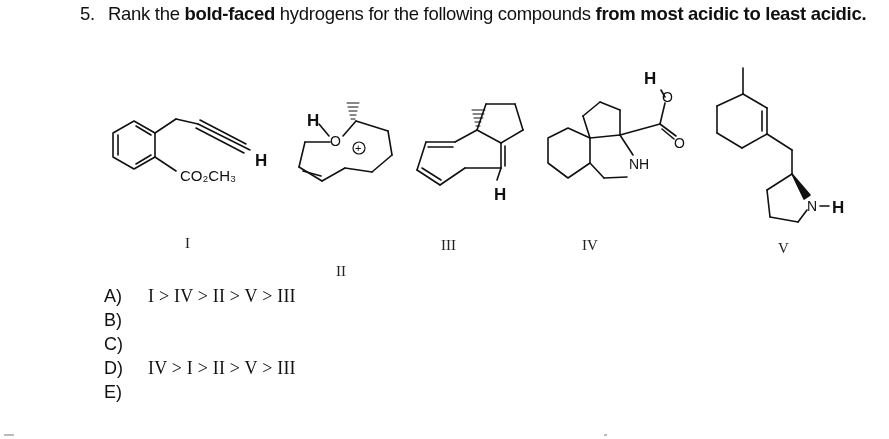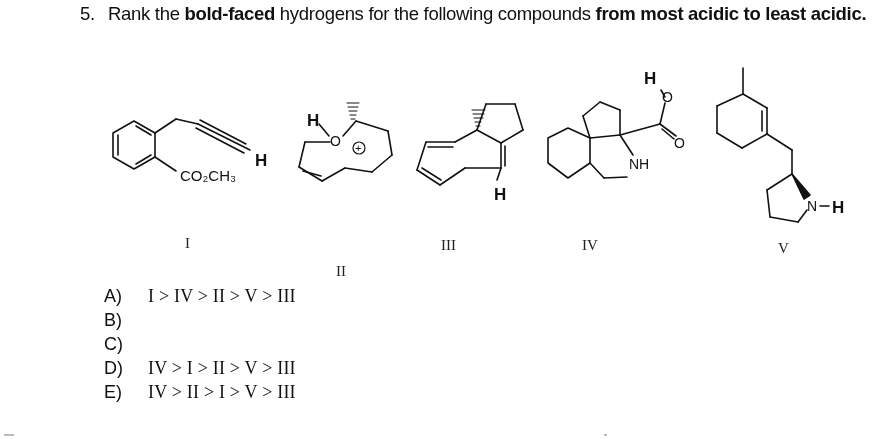--- a/index.html
+++ b/index.html
@@ -154,18 +154,17 @@
   </div>
   <div class="choice">
     <span class="letter">C)</span>
   </div>
   <div class="choice">
     <span class="letter">D)</span>
     <span class="order">IV &gt; I &gt; II &gt; V &gt; III</span>
   </div>
   <div class="choice">
     <span class="letter">E)</span>
-    <span class="order">IV &gt; II &gt; I &gt; V &gt; III</span>
   </div>
 </div>
 
 <div class="mark" style="left:4px; top:434px; width:10px; height:2px;"></div>
 <div class="mark" style="left:604px; top:434px; width:3px; height:2px;"></div>
 
 </body></html>

